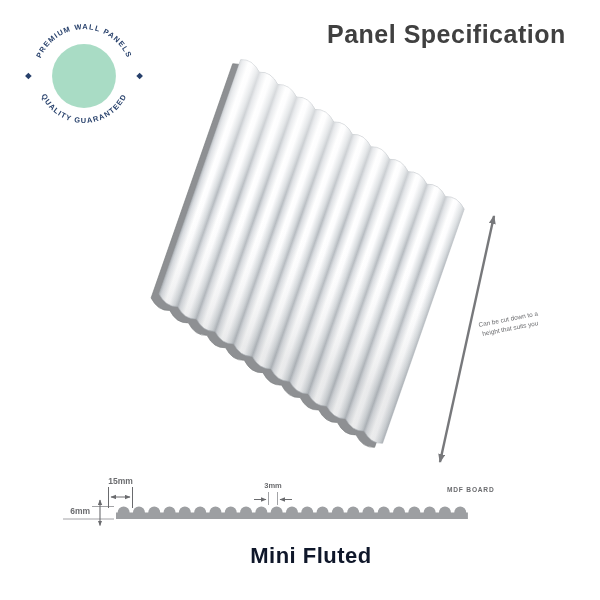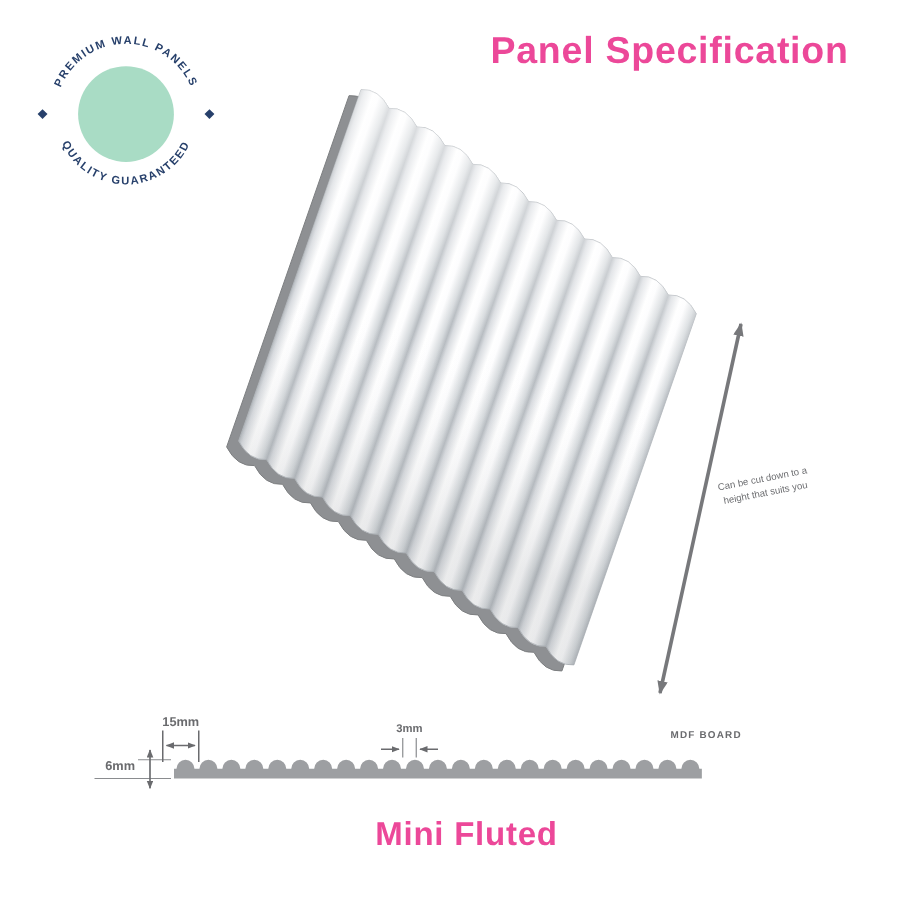--- a/index.html
+++ b/index.html
@@ -1,23 +1,23 @@
 <!DOCTYPE html>
 <html><head>
 <meta charset="utf-8">
 <style>
   html,body{margin:0;padding:0;background:#ffffff;}
   .stage{position:relative;width:600px;height:600px;background:#ffffff;overflow:hidden;
          font-family:"Liberation Sans", sans-serif;}
   .badge-svg{position:absolute;left:16px;top:6px;}
   .page-title{position:absolute;left:327px;top:20px;font-size:25px;font-weight:bold;
-              letter-spacing:0.5px;color:#ec4899;white-space:nowrap;}
+              letter-spacing:0.5px;color:#404040;white-space:nowrap;}
   .main-svg{position:absolute;left:0;top:0;}
   .product-name{position:absolute;left:311px;top:543px;transform:translateX(-50%);
-                font-size:22px;font-weight:bold;letter-spacing:0.5px;color:#ec4899;white-space:nowrap;}
+                font-size:22px;font-weight:bold;letter-spacing:0.5px;color:#0f172a;white-space:nowrap;}
   text{font-family:"Liberation Sans", sans-serif;}
 </style>
 </head>
 <body>
 
 <div class="stage">
 
   <svg class="badge-svg" width="136" height="136" viewBox="0 0 132 132">
     <defs>
       <path id="arcTop" d="M 20.5 68 A 45.5 45.5 0 0 1 111.5 68"></path>

